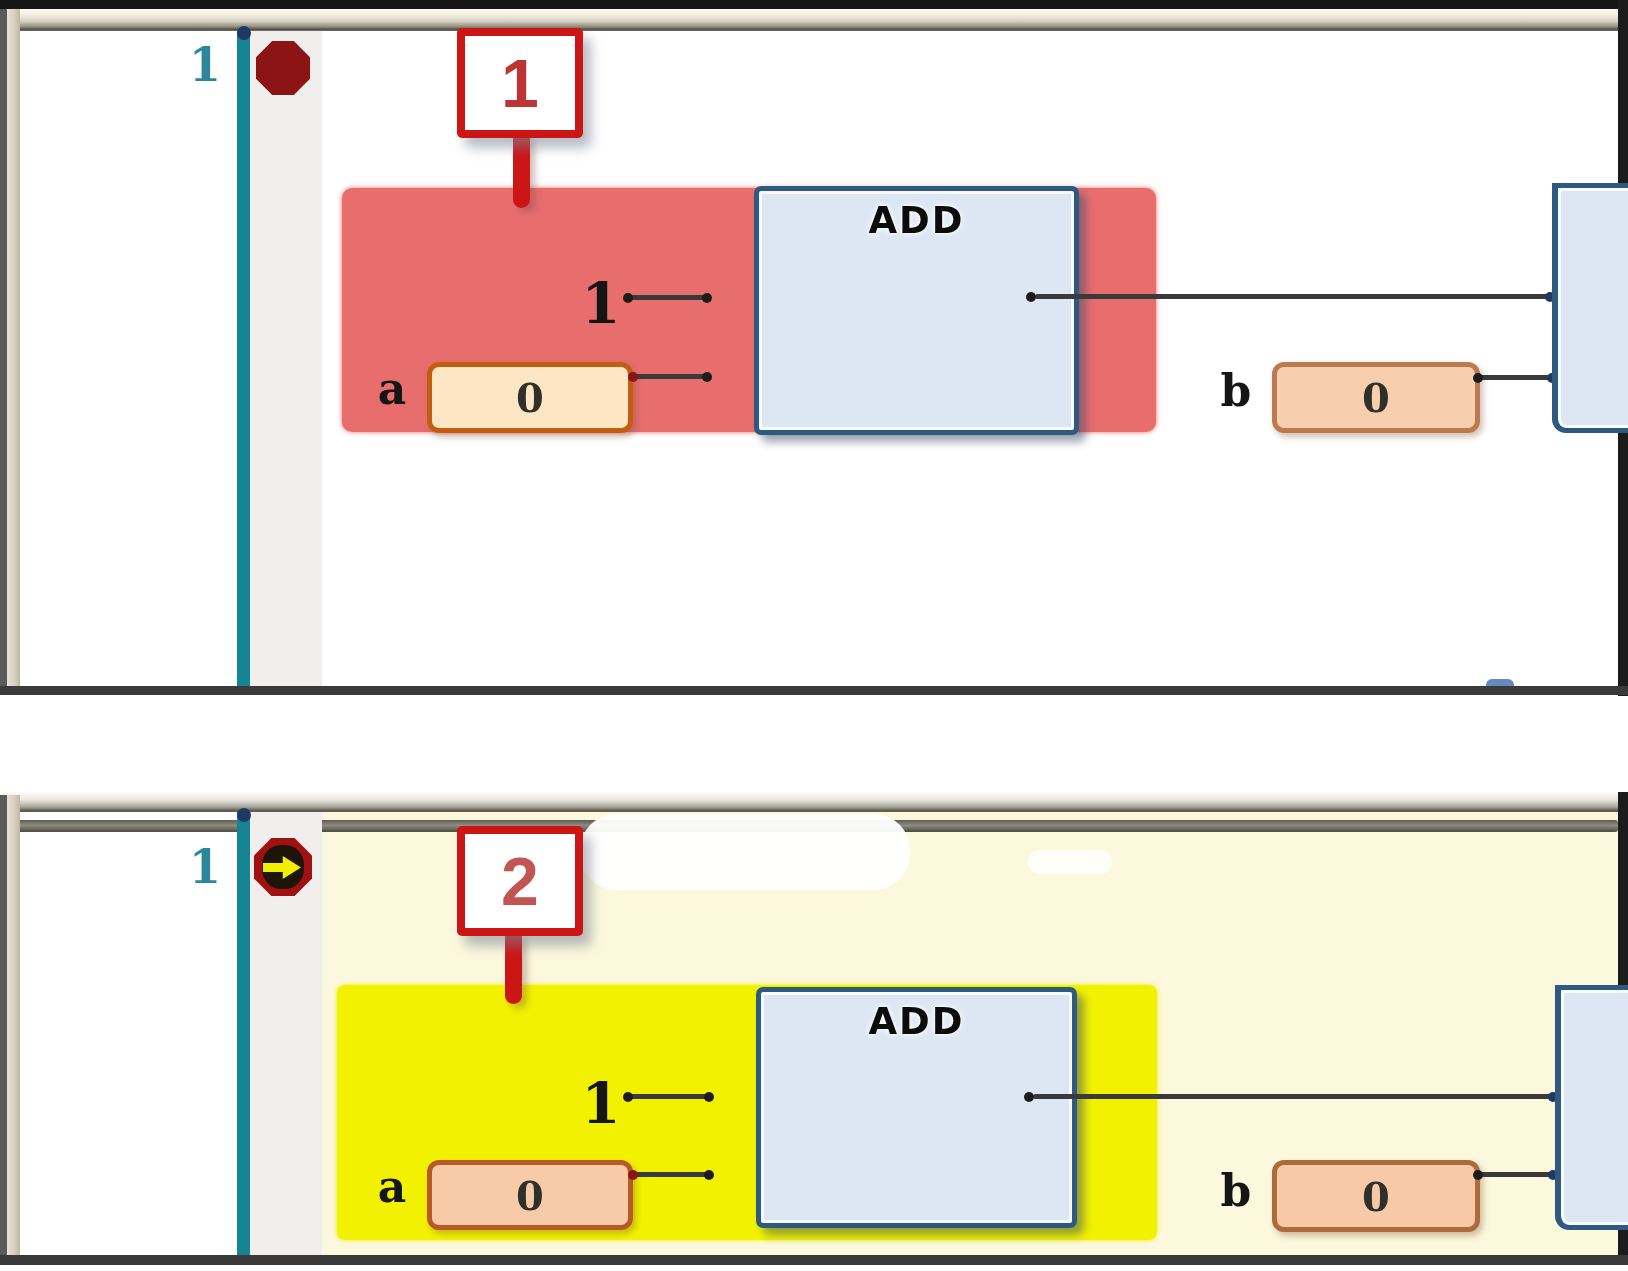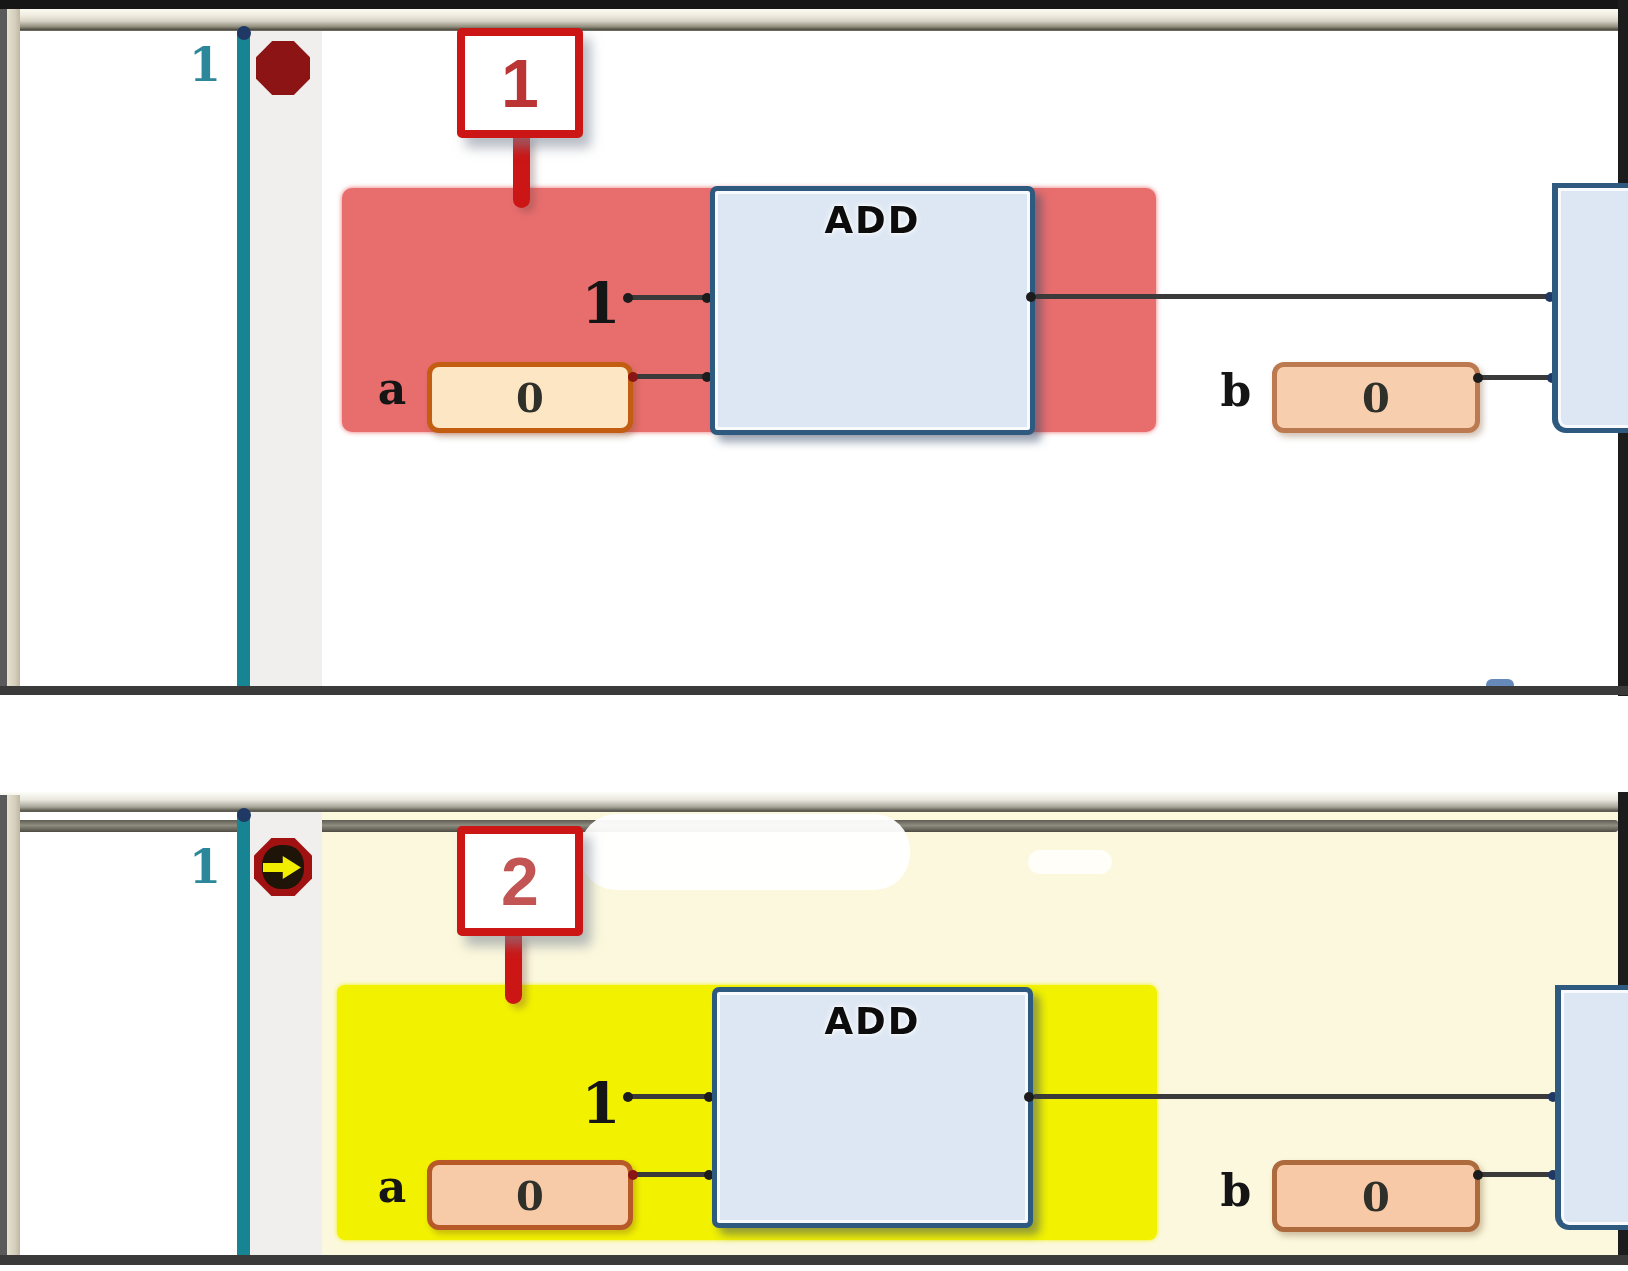--- a/index.html
+++ b/index.html
@@ -28,21 +28,21 @@
   .octagon-ring{background:#a01212;
     clip-path:polygon(30% 0,70% 0,100% 30%,100% 70%,70% 100%,30% 100%,0 70%,0 30%);}
   .bp-inner{background:#1e1408;border-radius:45%;}
   .bp-arrow{background:#f2ee00;
     clip-path:polygon(0 32%,52% 32%,52% 4%,100% 50%,52% 96%,52% 68%,0 68%);}
   .hl-red{background:#e86e6e;border-radius:10px;box-shadow:0 0 5px #e86e6e;}
   .hl-yellow{background:#f2f200;border-radius:8px;box-shadow:0 0 4px #f2f200;}
   .pale-bg{background:#fbf8dd;}
   .white-blob{background:rgba(255,255,255,.95);border-radius:36px;}
   .fbd-block{background:#dde7f3;border:5px solid #2e5a80;border-radius:7px;
-    box-shadow:7px 7px 9px rgba(55,75,105,.5), inset 0 0 0 3px rgba(255,255,255,.8);}
+    box-shadow:7px 7px 9px rgba(55,75,105,.5), inset 0 0 0 3px rgba(255,255,255,.8);margin-left:44px;}
   .fbd-block-partial{background:#dde7f3;border-left:6px solid #2e5a80;border-top:5px solid #2e5a80;
     border-bottom:5px solid #2e5a80;border-radius:0 0 0 14px;
     box-shadow:inset 0 0 0 3px rgba(255,255,255,.8);}
   .blk-title{color:#0c0c0c;font-weight:bold;font-size:37px;letter-spacing:2px;text-align:center;
     text-shadow:0 0 6px #fff,0 0 3px #fff;font-family:"DejaVu Sans",sans-serif;}
   .wire{background:#3a3a3a;border-radius:3px;}
   .pin{width:10px;height:10px;border-radius:50%;background:#1c1c1c;}
   .pin-red{background:#8a1515;}
   .pin-navy{background:#1f3864;}
   .opd-label{color:#151515;font-family:"DejaVu Serif",serif;font-weight:bold;

